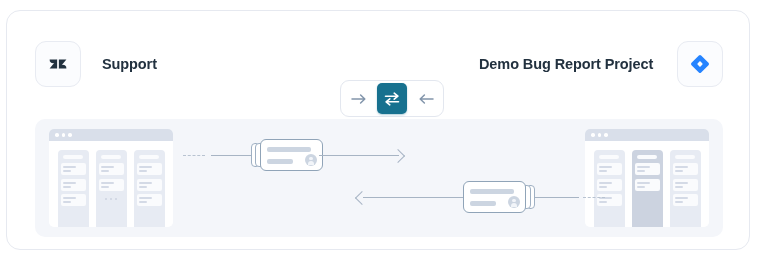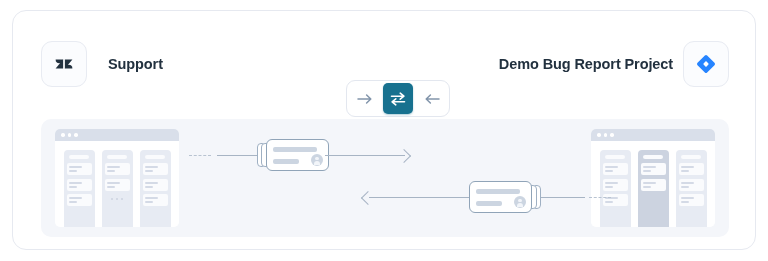--- a/index.html
+++ b/index.html
@@ -12,21 +12,21 @@
     position: relative;
     width: 768px;
     height: 261px;
     overflow: hidden;
     background: #ffffff;
   }
 
   
   .outer-card {
     position: absolute;
-    left: 12px;
+    left: 6px;
     top: 10px;
     width: 744px;
     height: 240px;
     box-sizing: border-box;
     background: #ffffff;
     border: 1px solid #e6e9f0;
     border-radius: 14px;
   }
 
   
@@ -59,21 +59,21 @@
     top: 20px;
     height: 22px;
     line-height: 22px;
     font-size: 14.5px;
     font-weight: bold;
     color: #22313f;
     white-space: nowrap;
     letter-spacing: -0.1px;
   }
   .app-label.left  { left: 95px; }
-  .app-label.right { left: 472px; text-align: right; width: 188px; }
+  .app-label.right { left: 472px; text-align: left; width: 188px; }
 
   
   .dir-control {
     position: absolute;
     left: 333px;
     top: 47px;
     width: 104px;
     height: 37px;
     box-sizing: border-box;
     background: #ffffff;

